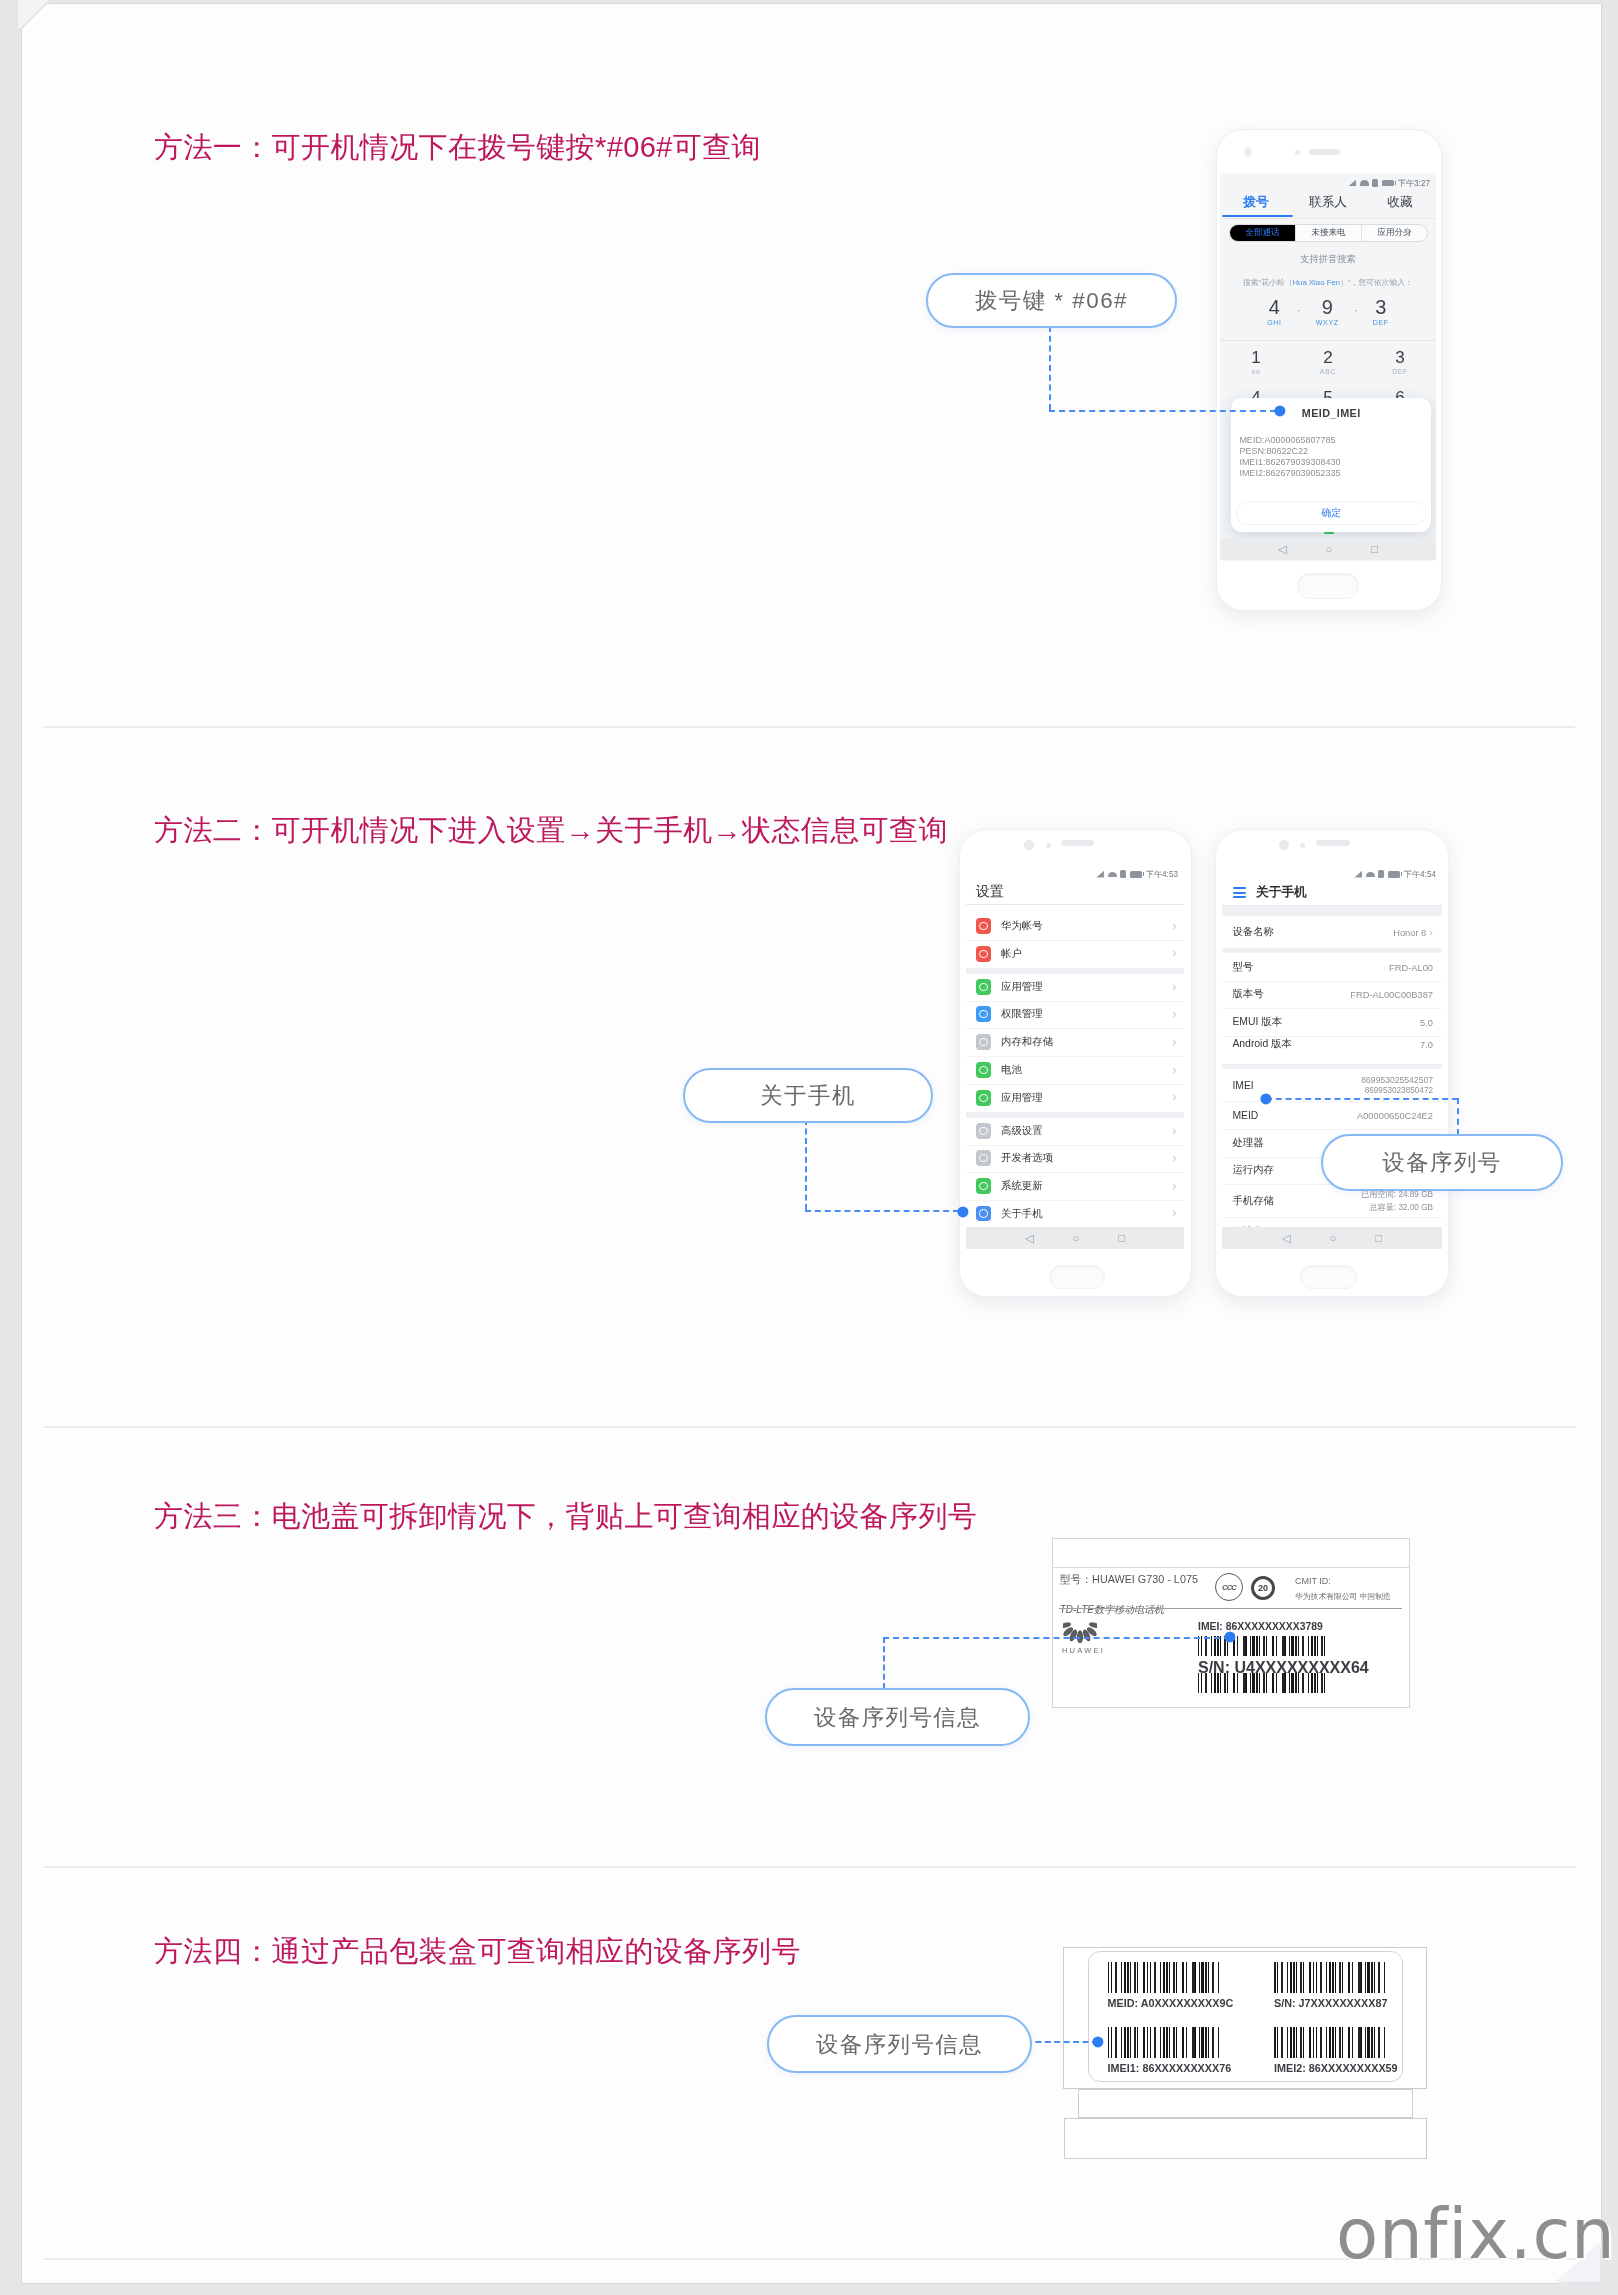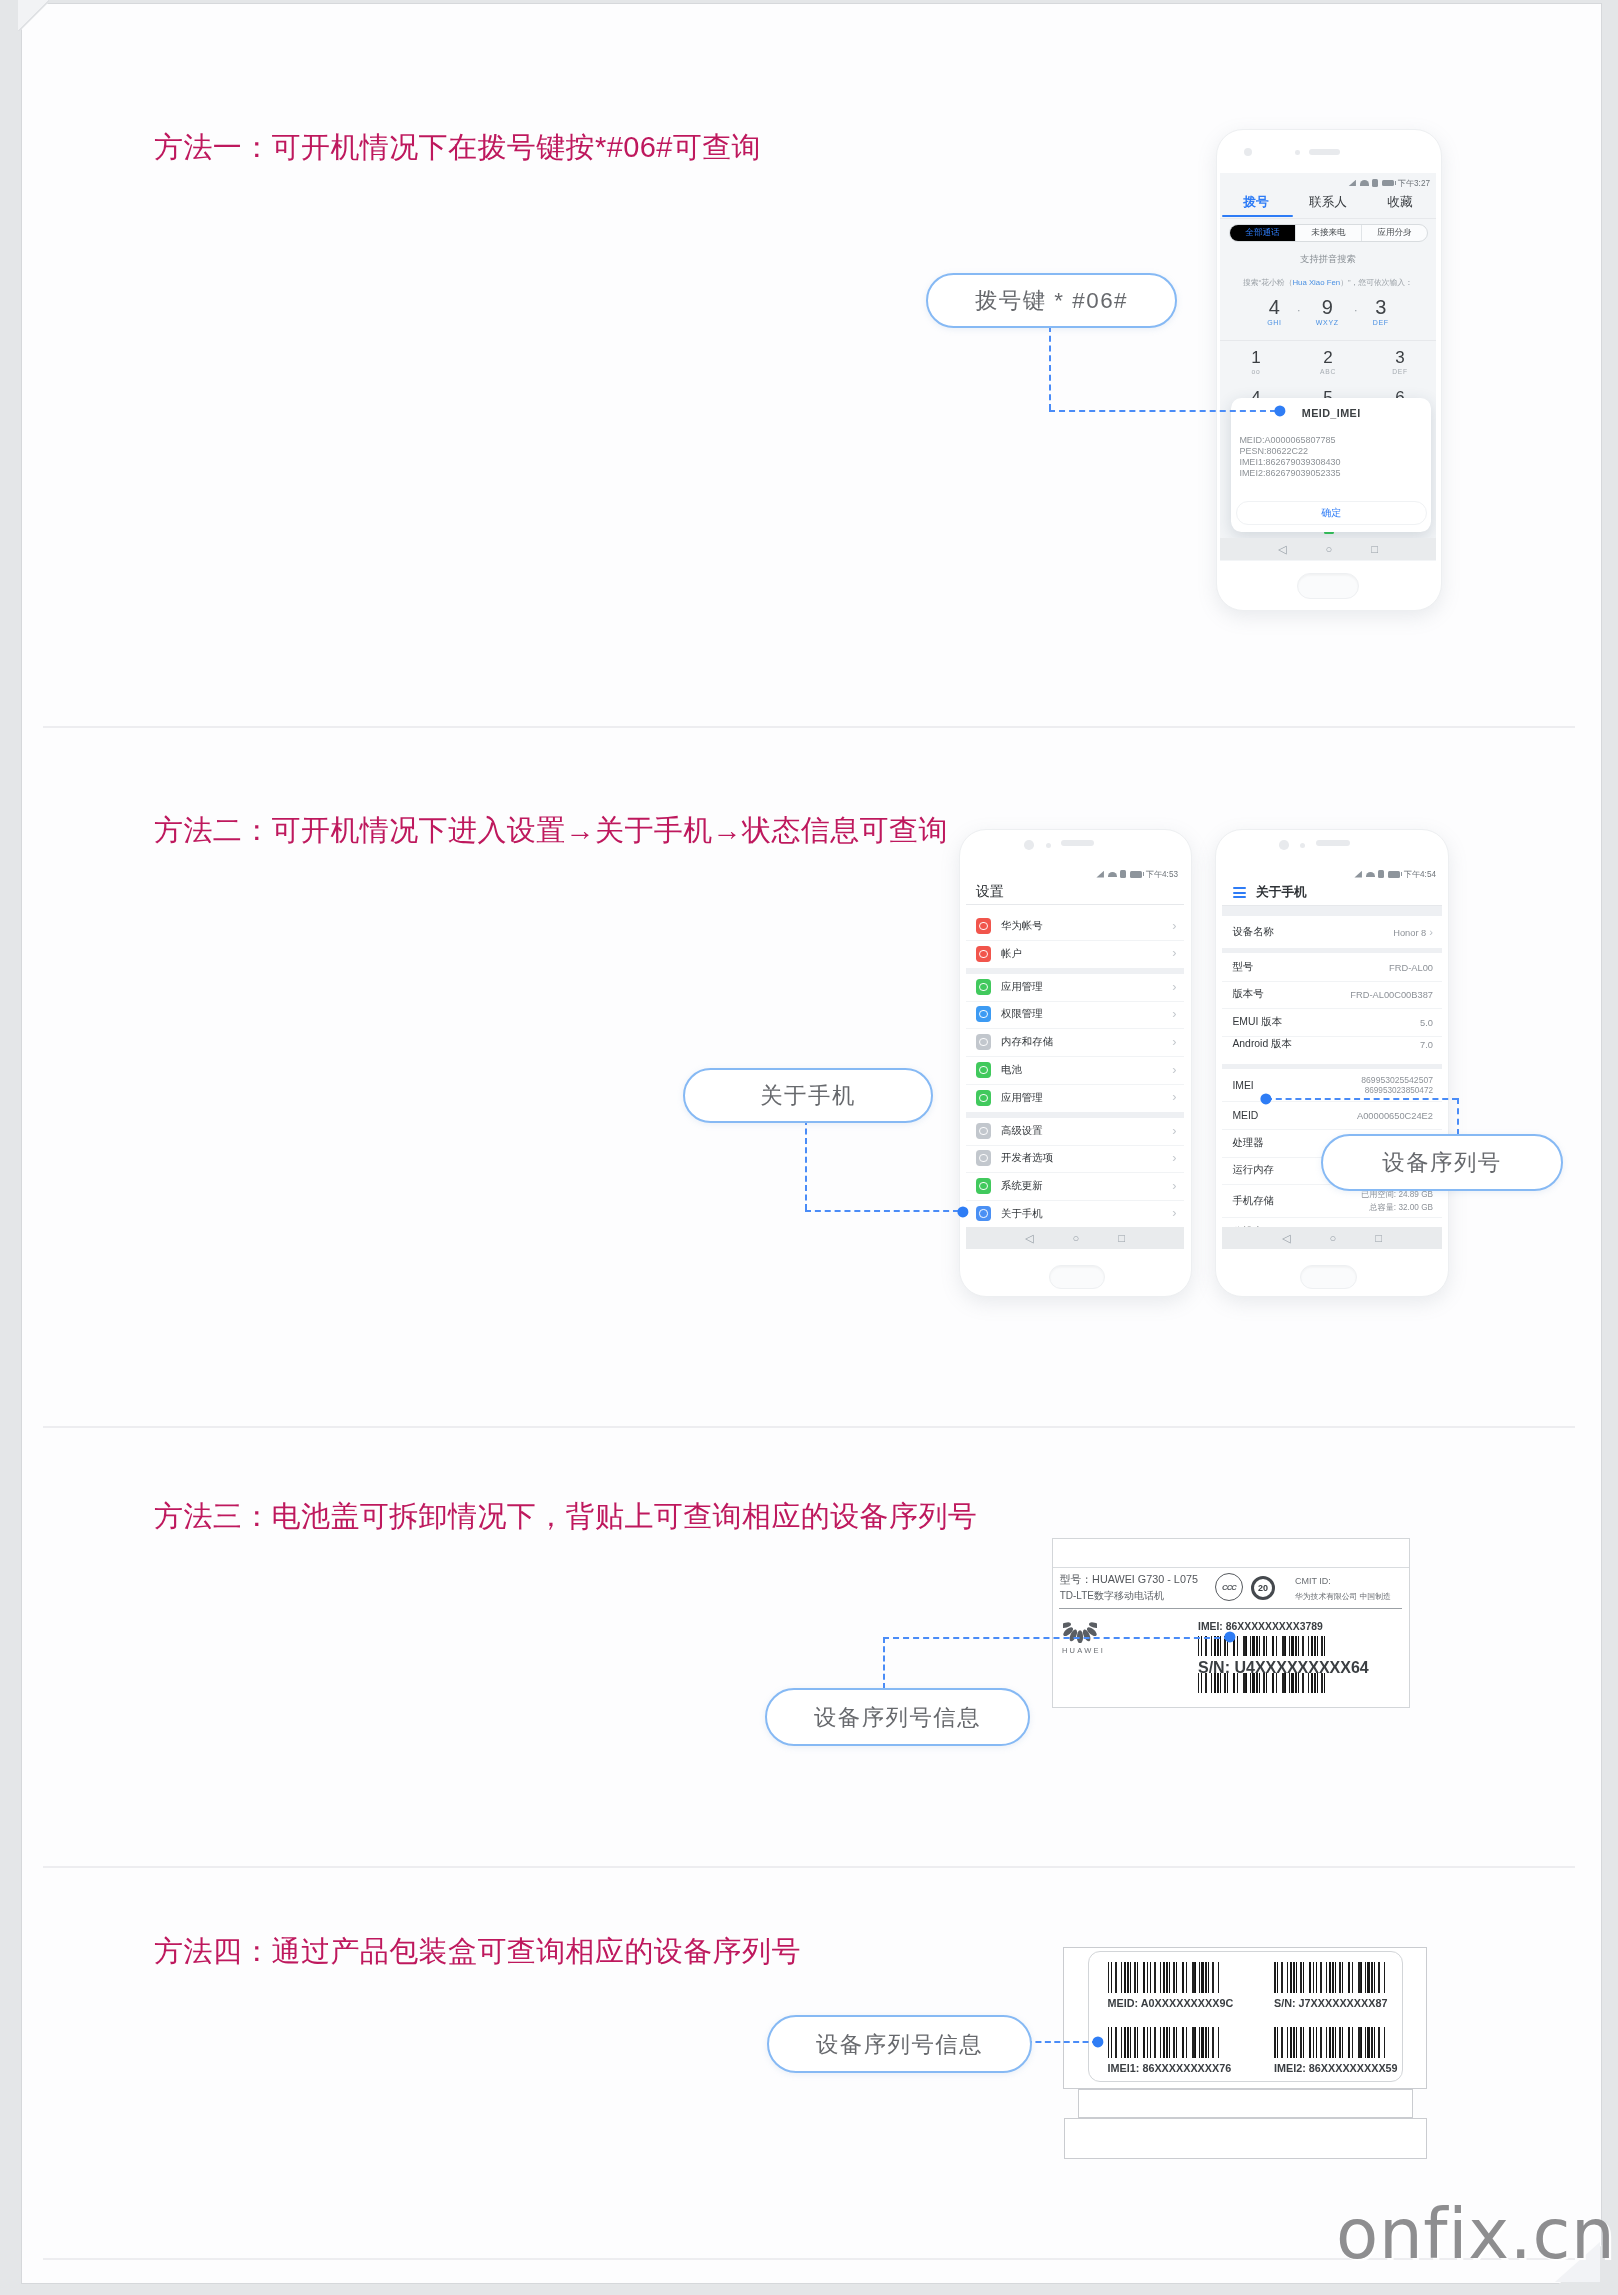--- a/index.html
+++ b/index.html
@@ -402,21 +402,21 @@
 <div class="cdot" style="left:1266px;top:1099px;"></div>
 <div class="dash-h" style="left:1266px;top:1098px;width:192px;"></div>
 <div class="dash-v" style="left:1457px;top:1098px;height:37px;"></div>
 <div class="pill" style="left:1321px;top:1134px;width:238px;height:53px;">设备序列号</div>
 
 <div class="sec-title" style="left:154px;top:1497px;">方法三：电池盖可拆卸情况下，背贴上可查询相应的设备序列号</div>
 
 <div class="outline" style="left:1052px;top:1538px;width:358px;height:170px;">
   <div class="thinhr" style="left:0;top:28px;width:356px;background:#d9dcdf;"></div>
   <div class="t" style="left:6.7px;top:34px;font-size:10.8px;font-weight:normal;color:#51555a;">型号：HUAWEI G730 - L075</div>
-  <div class="t" style="left:6.7px;top:50px;font-size:10px;color:#5c6065;">TD-LTE数字移动电话机</div>
+  <div class="t" style="left:6.7px;top:64px;font-size:10px;color:#5c6065;font-style:italic;">TD-LTE数字移动电话机</div>
   <div class="circ" style="left:162px;top:34px;width:28px;height:28px;border:1.9px solid #55595e;font-size:7.5px;font-weight:bold;font-style:italic;letter-spacing:-0.7px;color:#55595e;">CCC</div>
   <div class="circ" style="left:198px;top:37px;width:24px;height:24px;border:3px solid #45494e;font-size:9px;font-weight:bold;color:#3d4145;">20</div>
   <div class="t" style="left:242px;top:37px;font-size:9px;color:#6a6e73;">CMIT ID:</div>
   <div class="t" style="left:242px;top:52px;font-size:7.8px;color:#6a6e73;">华为技术有限公司  中国制造</div>
   <div class="thinhr" style="left:6px;top:69px;width:343px;background:#9ba0a5;"></div>
   <svg style="position:absolute;left:10.4px;top:77px;" width="34" height="27" viewBox="0 0 46 36">
     <g fill="#5a5e63">
       <ellipse cx="23" cy="28" rx="4.2" ry="9" transform="rotate(0 23 28)"></ellipse>
       <ellipse cx="14" cy="26" rx="4" ry="8.6" transform="rotate(24 14 26)"></ellipse>
       <ellipse cx="32" cy="26" rx="4" ry="8.6" transform="rotate(-24 32 26)"></ellipse>

